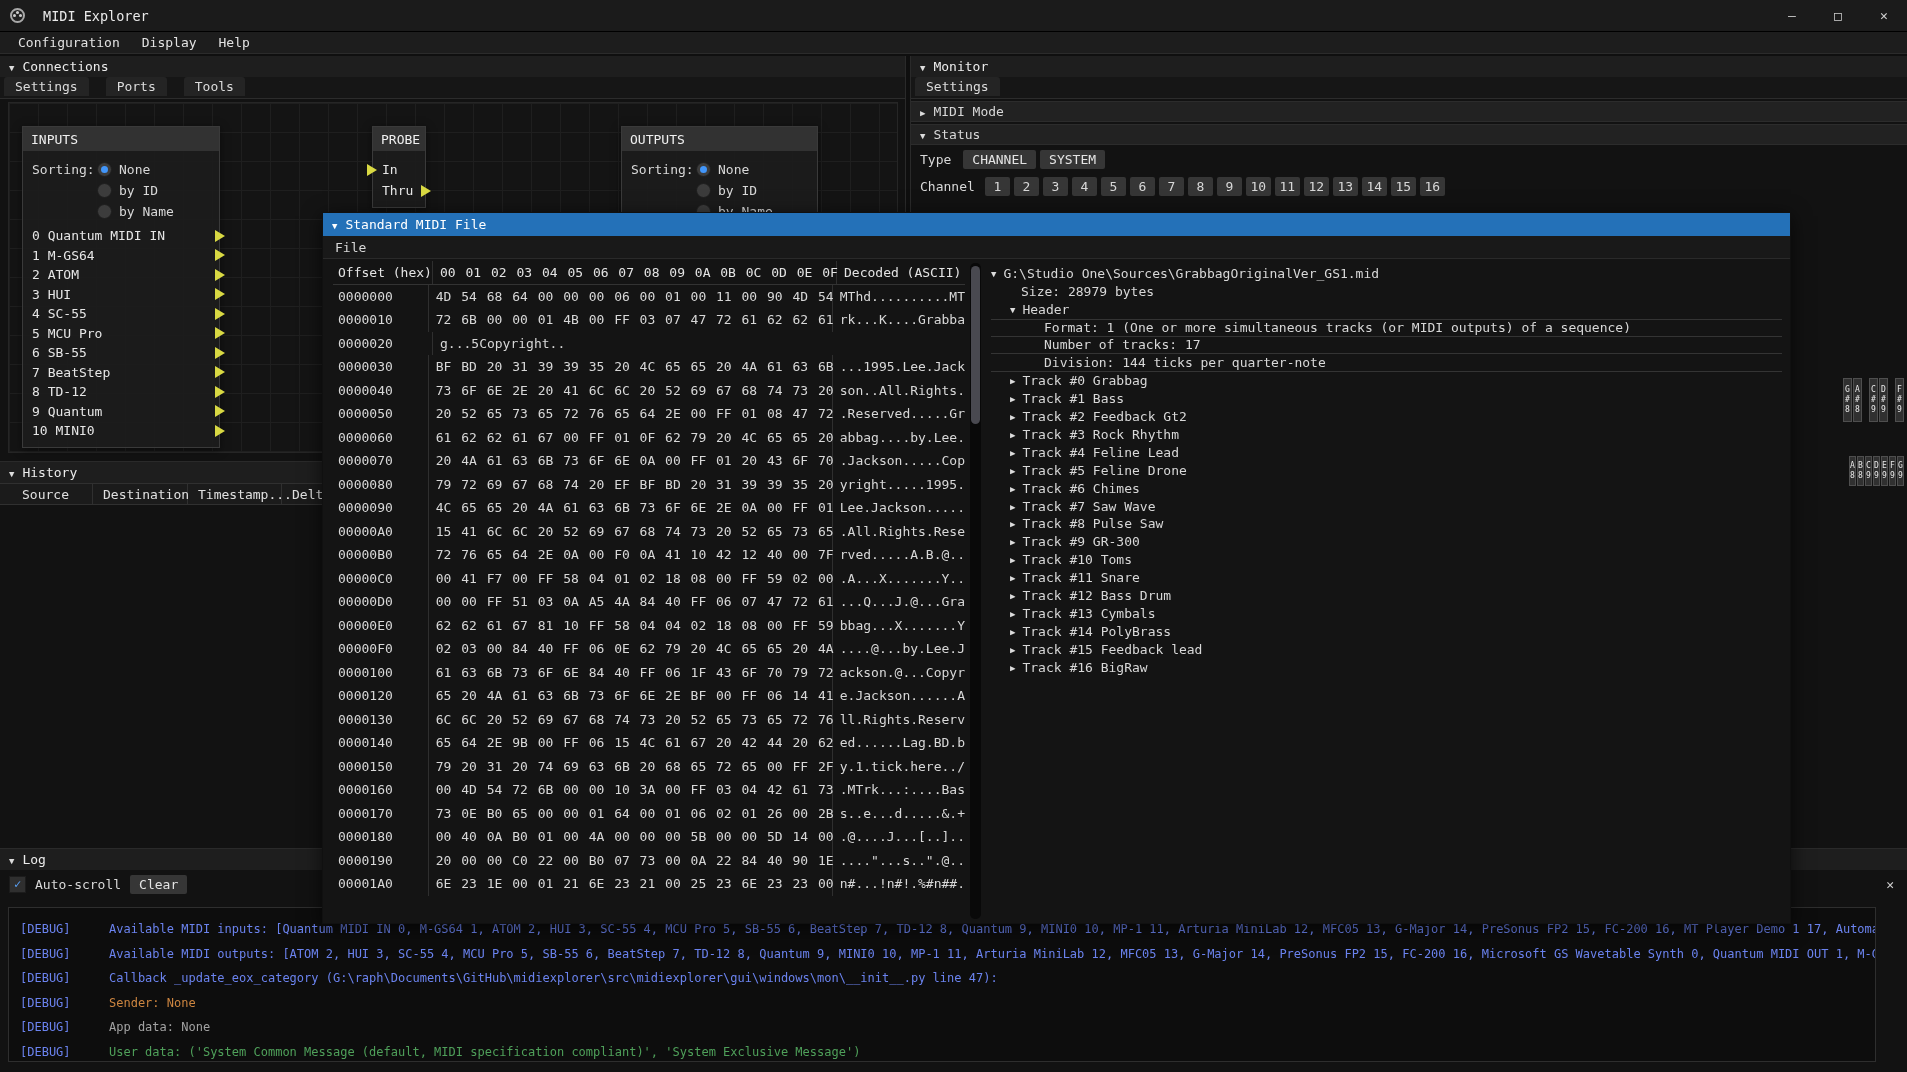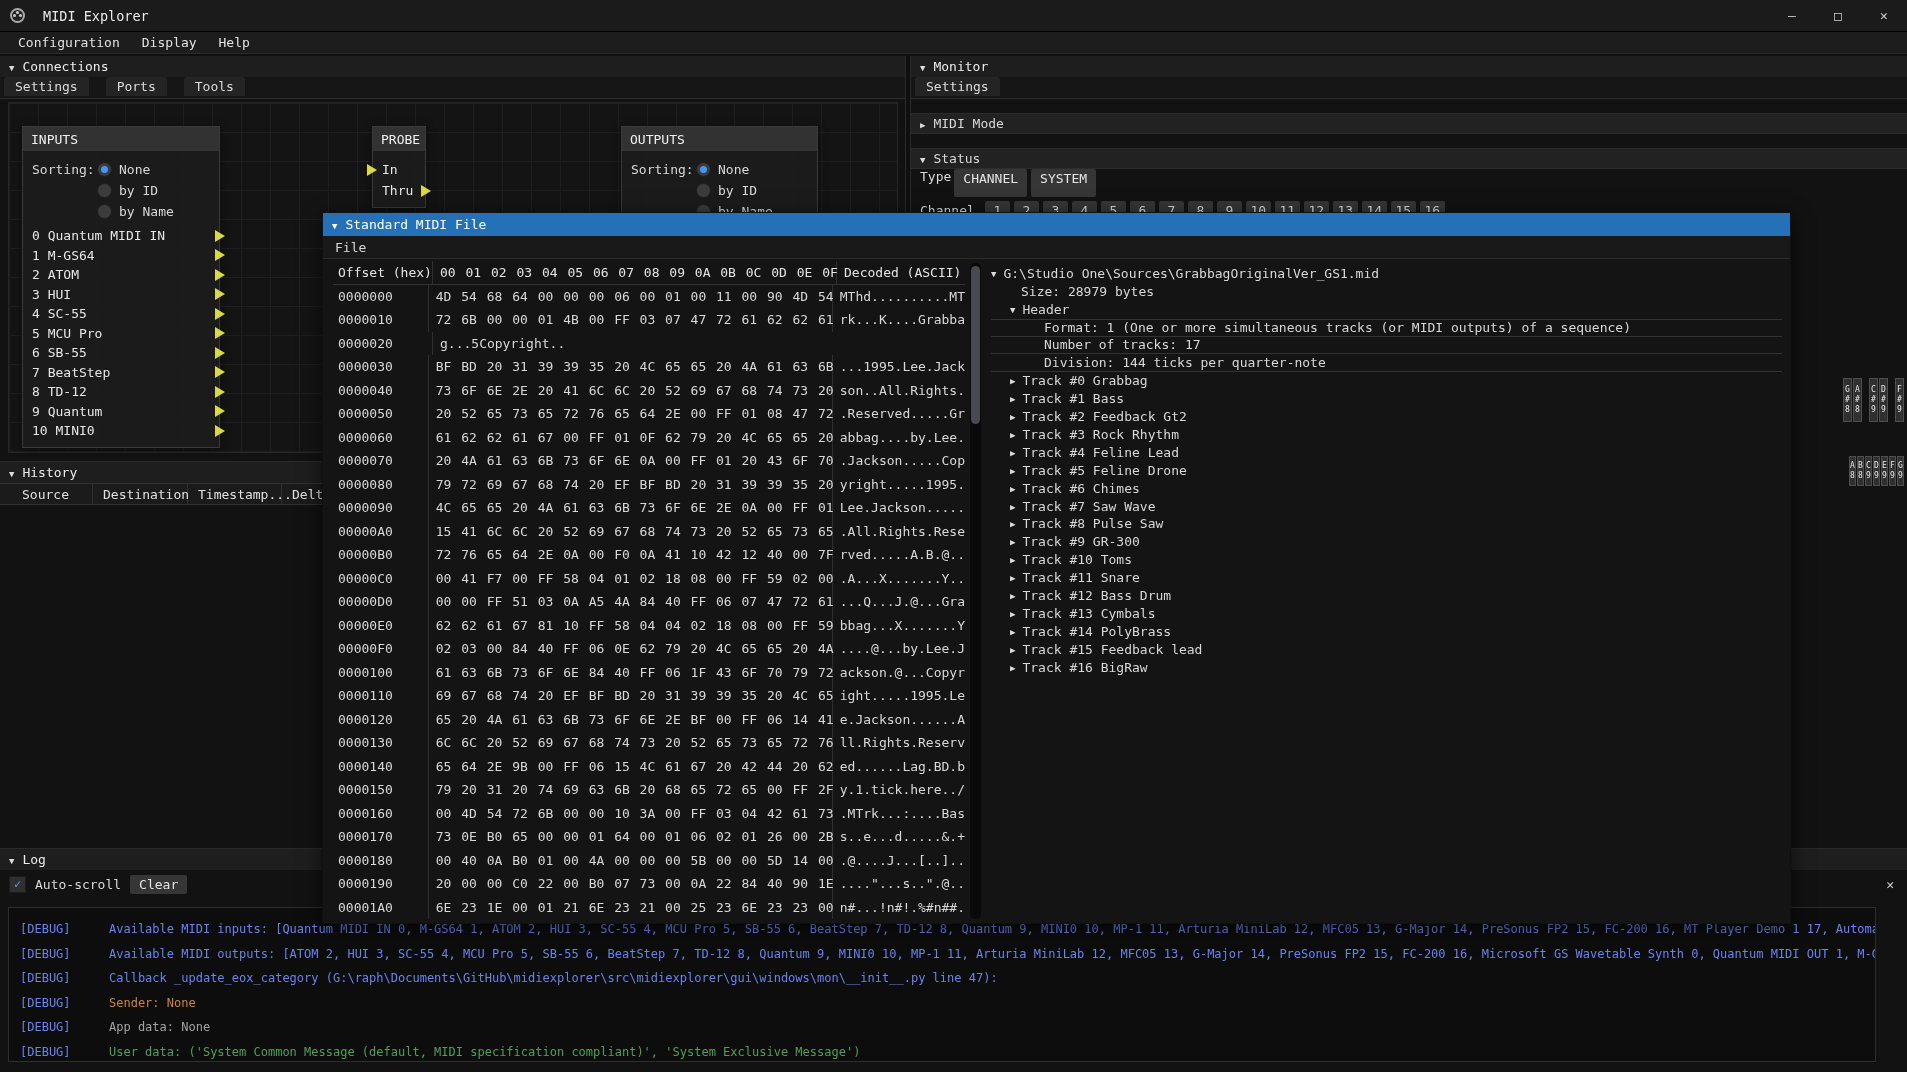--- a/index.html
+++ b/index.html
@@ -64,22 +64,22 @@
   .log-controls{height:28px;display:flex;align-items:center;gap:9px;padding-left:9px}
   .checkbox{width:17px;height:17px;background:#2f2f2f;border:1px solid #1c1c1c;display:flex;align-items:center;justify-content:center;color:#5aa2f7;font-size:12px;flex:none}
   .checkbox.checked::before{content:"✓"}
   .log-close{margin-left:auto;margin-right:13px;color:#cfcfcf}
   .log-body{position:absolute;left:8px;top:58px;width:1868px;bottom:10px;background:#0d0d0d;border:1px solid #2e2e2e;overflow:hidden;padding-top:9px;font-size:12px}
   .log-line{height:24.5px;line-height:24.5px;display:flex;white-space:pre}
   .log-level{width:100px;padding-left:11px;color:#6b83ef;flex:none}
 
   
   .monitor{left:910px;top:56px;width:997px;height:792px;border-left:1px solid #2a2a2a}
-  .section-header{height:21px;background:#222;display:flex;align-items:center;gap:8px;padding-left:9px;border-top:1px solid #2c2c2c;border-bottom:1px solid #2c2c2c;margin-top:14px}
-  .type-row{height:28px;display:flex;gap:3px;padding-left:9px}
+  .section-header{height:21px;background:#222;display:flex;align-items:center;gap:8px;padding-left:9px;border-top:1px solid #2c2c2c;border-bottom:1px solid #2c2c2c;margin-top:2px}
+  .type-row{height:28px;display:flex;align-items:center;gap:12px;padding-left:9px}
   .channel-row{height:26px;display:flex;align-items:center;gap:4px;padding-left:9px}
   .channel-row .row-label{margin-right:6px}
   .btn-list{display:flex;gap:4px}
   .chan-btn{min-width:25px;text-align:center;background:#363636;padding:2px 4px;border-radius:2px}
   .kbd{position:absolute;display:flex;gap:1px}
   .kbd-black{right:3px;top:322px}
   .kbd-white{right:3px;top:400px}
   .key{background:#303030;border:1px solid #4e4e4e;display:flex;flex-direction:column;align-items:center;justify-content:center;font-size:8px;line-height:10px;color:#e8e8e8;padding:1px 0}
   .kbd-black .key{width:9px;height:44px}
   .kbd-white .key{width:7px;height:30px}
@@ -506,25 +506,20 @@
             <span class="hex-off">00000F0</span>
             <span class="hex-bytes">02 03 00 84 40 FF 06 0E 62 79 20 4C 65 65 20 4A</span>
             <span class="hex-ascii">....@...by.Lee.J</span>
           </div>
             <div class="hex-row">
             <span class="hex-off">0000100</span>
             <span class="hex-bytes">61 63 6B 73 6F 6E 84 40 FF 06 1F 43 6F 70 79 72</span>
             <span class="hex-ascii">ackson.@...Copyr</span>
           </div>
             <div class="hex-row">
-            <span class="hex-off">0000110</span>
-            <span class="hex-bytes">69 67 68 74 20 EF BF BD 20 31 39 39 35 20 4C 65</span>
-            <span class="hex-ascii">ight.....1995.Le</span>
-          </div>
-            <div class="hex-row">
             <span class="hex-off">0000120</span>
             <span class="hex-bytes">65 20 4A 61 63 6B 73 6F 6E 2E BF 00 FF 06 14 41</span>
             <span class="hex-ascii">e.Jackson......A</span>
           </div>
             <div class="hex-row">
             <span class="hex-off">0000130</span>
             <span class="hex-bytes">6C 6C 20 52 69 67 68 74 73 20 52 65 73 65 72 76</span>
             <span class="hex-ascii">ll.Rights.Reserv</span>
           </div>
             <div class="hex-row">

